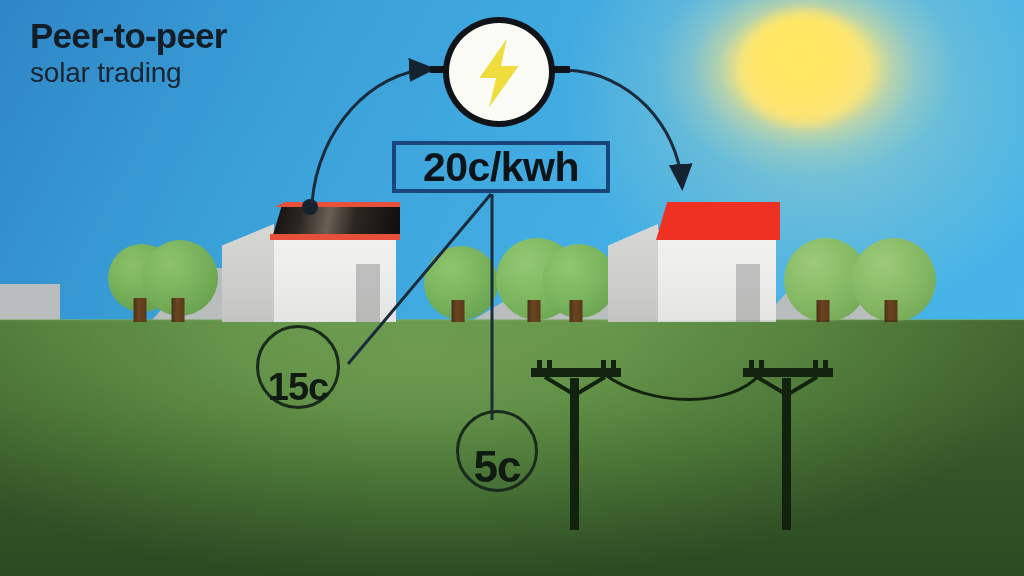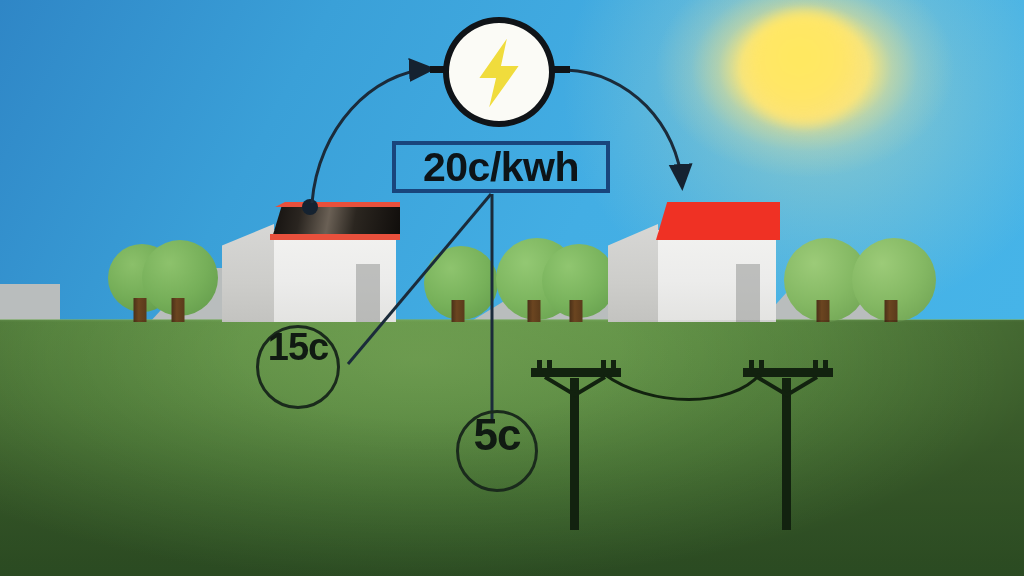--- a/index.html
+++ b/index.html
@@ -137,21 +137,21 @@
     letter-spacing: -0.5px;
     line-height: 1;
   }
   
   .bubble {
     position: absolute;
     border-radius: 50%;
     border: 3px solid #1a2a1c;
     box-sizing: border-box;
     display: flex;
-    align-items: flex-start;
+    align-items: flex-end;
     justify-content: center;
     background: transparent;
   }
   .bubble .label {
     font-size: 38px;
     font-weight: bold;
     color: #101a12;
     line-height: 1;
     letter-spacing: -1px;
   }
@@ -301,14 +301,18 @@
     <span class="label">20c/kwh</span>
   </div>
 
   <div class="bubble" style="left:256px; top:325px; width:84px; height:84px;">
     <span class="label">15c</span>
   </div>
   <div class="bubble small" style="left:456px; top:410px; width:82px; height:82px;">
     <span class="label">5c</span>
   </div>
 
+  <div class="title-block">
+    <div class="title-main">Peer-to-peer</div>
+    <div class="title-sub">solar trading</div>
+  </div>
 
 </div>
 
 </body></html>

